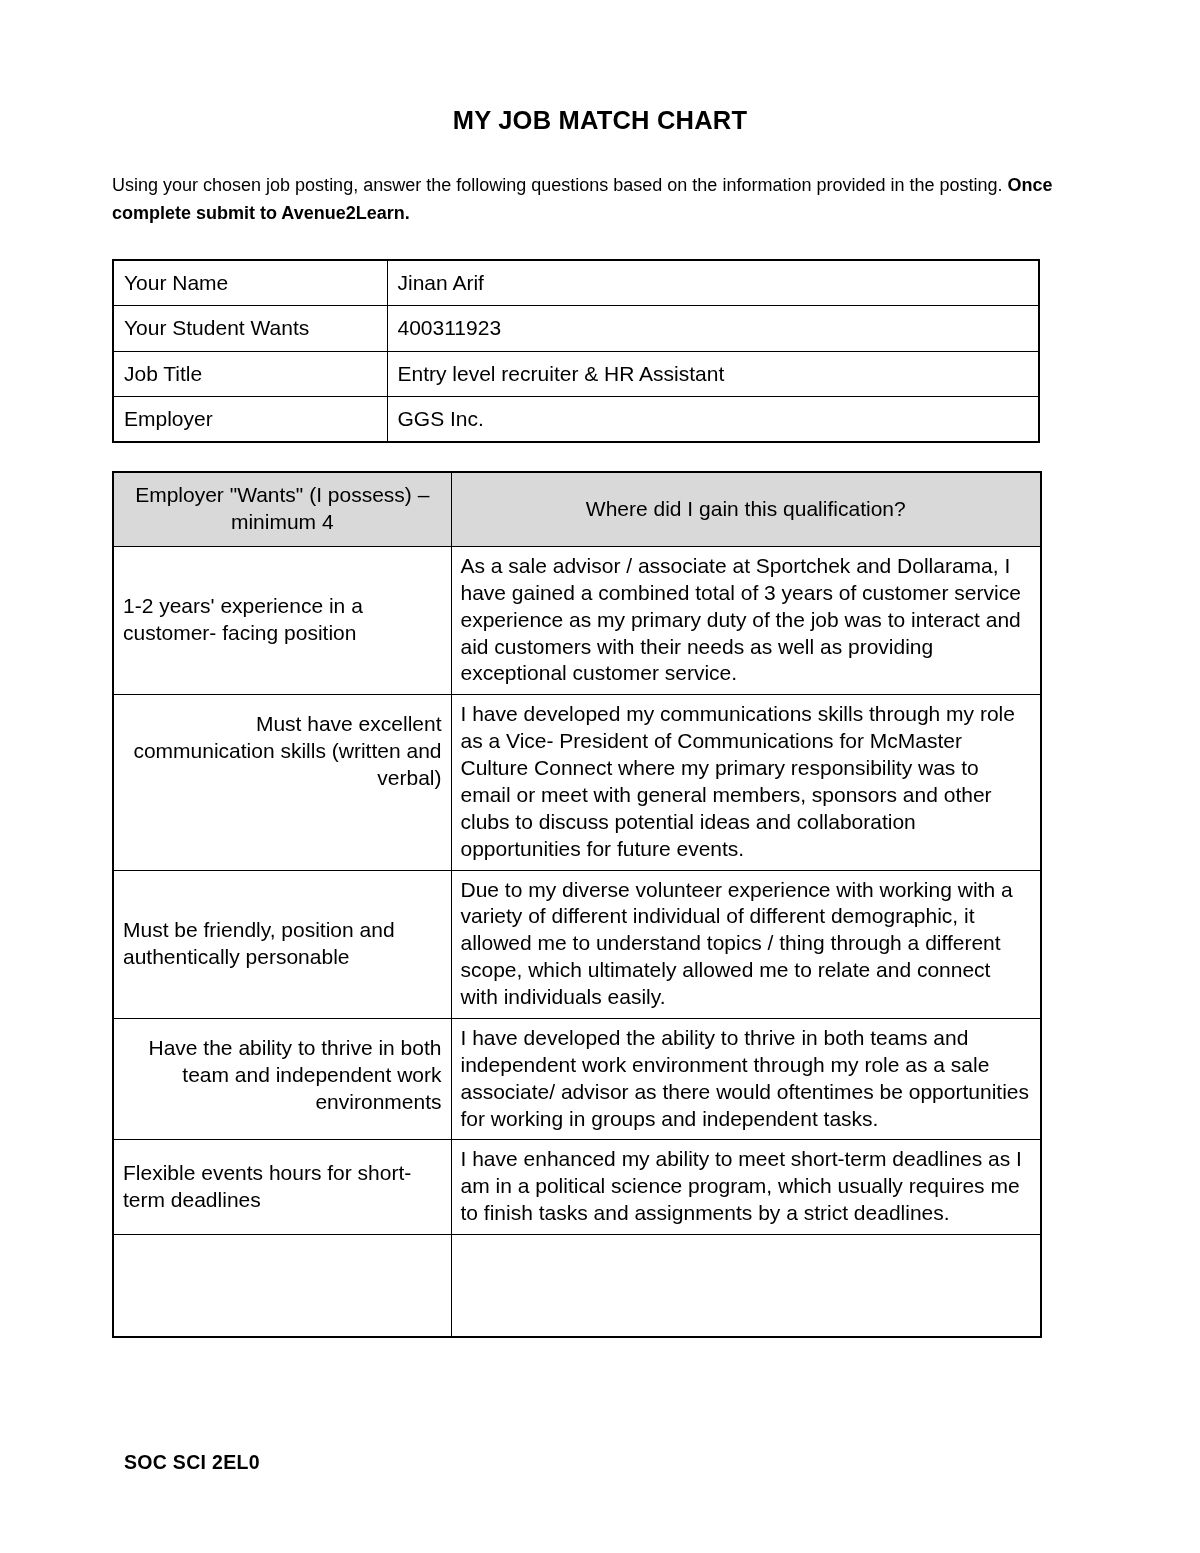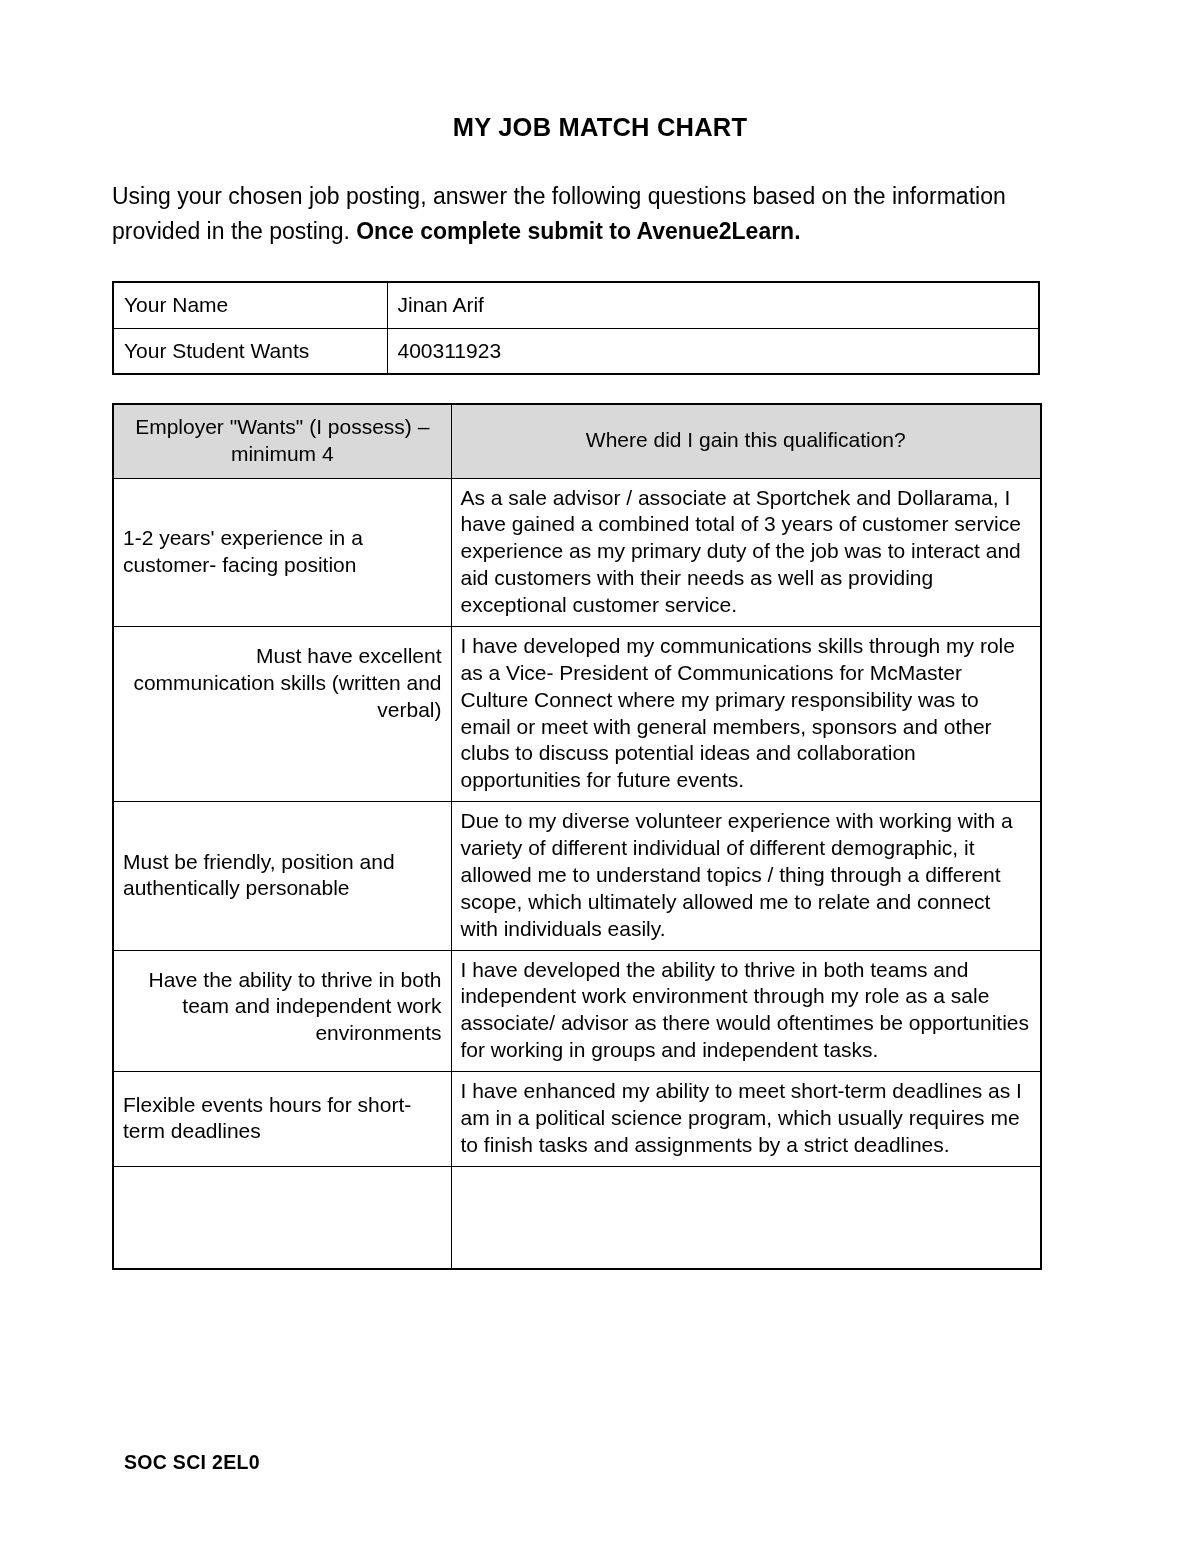--- a/index.html
+++ b/index.html
@@ -13,39 +13,39 @@
     font-family: "Liberation Sans", sans-serif;
     color: #000000;
     position: relative;
     overflow: hidden;
   }
   .page {
     position: relative;
     width: 1200px;
     height: 1553px;
     box-sizing: border-box;
-    padding: 15px 112px;
+    padding: 8px 112px;
   }
 
   
   .doc-title {
     text-align: center;
     font-size: 25.5px;
     font-weight: bold;
     letter-spacing: 0.2px;
     margin: 0;
     padding-top: 98px;
     line-height: 1.15;
   }
 
   
   .intro {
     margin: 0;
     padding-top: 37px;
-    font-size: 23px;
+    font-size: 18px;
     line-height: 1.52;
     text-align: left;
   }
   .intro .bold {
     font-weight: bold;
   }
 
   
   table {
     border-collapse: collapse;
@@ -143,20 +143,28 @@
       </colgroup>
     <tbody>
       <tr>
         <td class="label">Your Name</td>
         <td class="value"> Jinan Arif</td>
       </tr>
       <tr>
         <td class="label">Your Student Wants</td>
         <td class="value">400311923</td>
       </tr>
+      <tr>
+        <td class="label">Job Title</td>
+        <td class="value">Entry level recruiter &amp; HR Assistant</td>
+      </tr>
+      <tr>
+        <td class="label">Employer</td>
+        <td class="value">GGS Inc.</td>
+      </tr>
     </tbody>
   </table>
 
 
   <table class="match-table">
     <colgroup>
         <col class="c1">
         <col class="c2">
       </colgroup>
     <thead>

